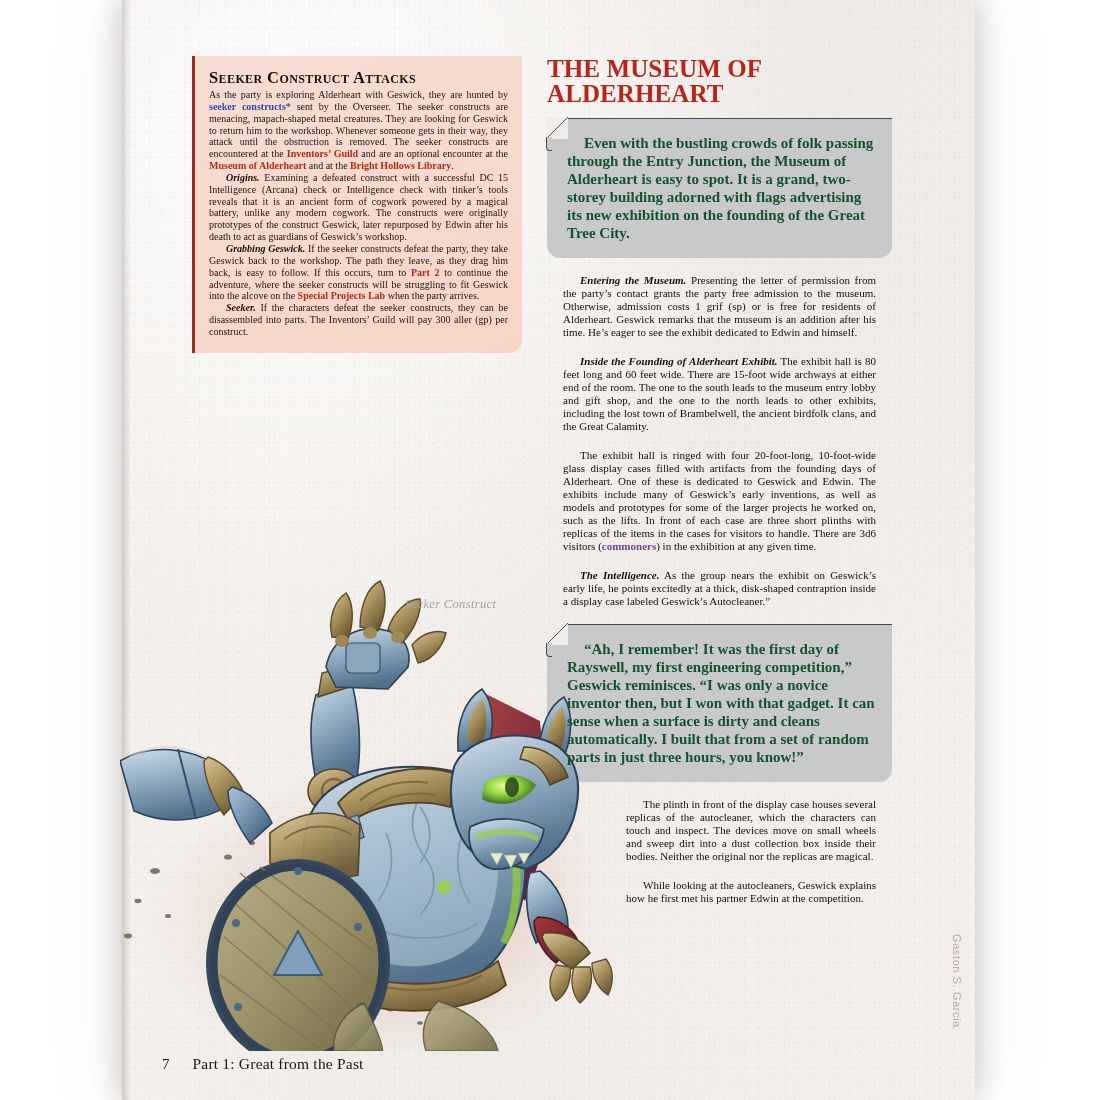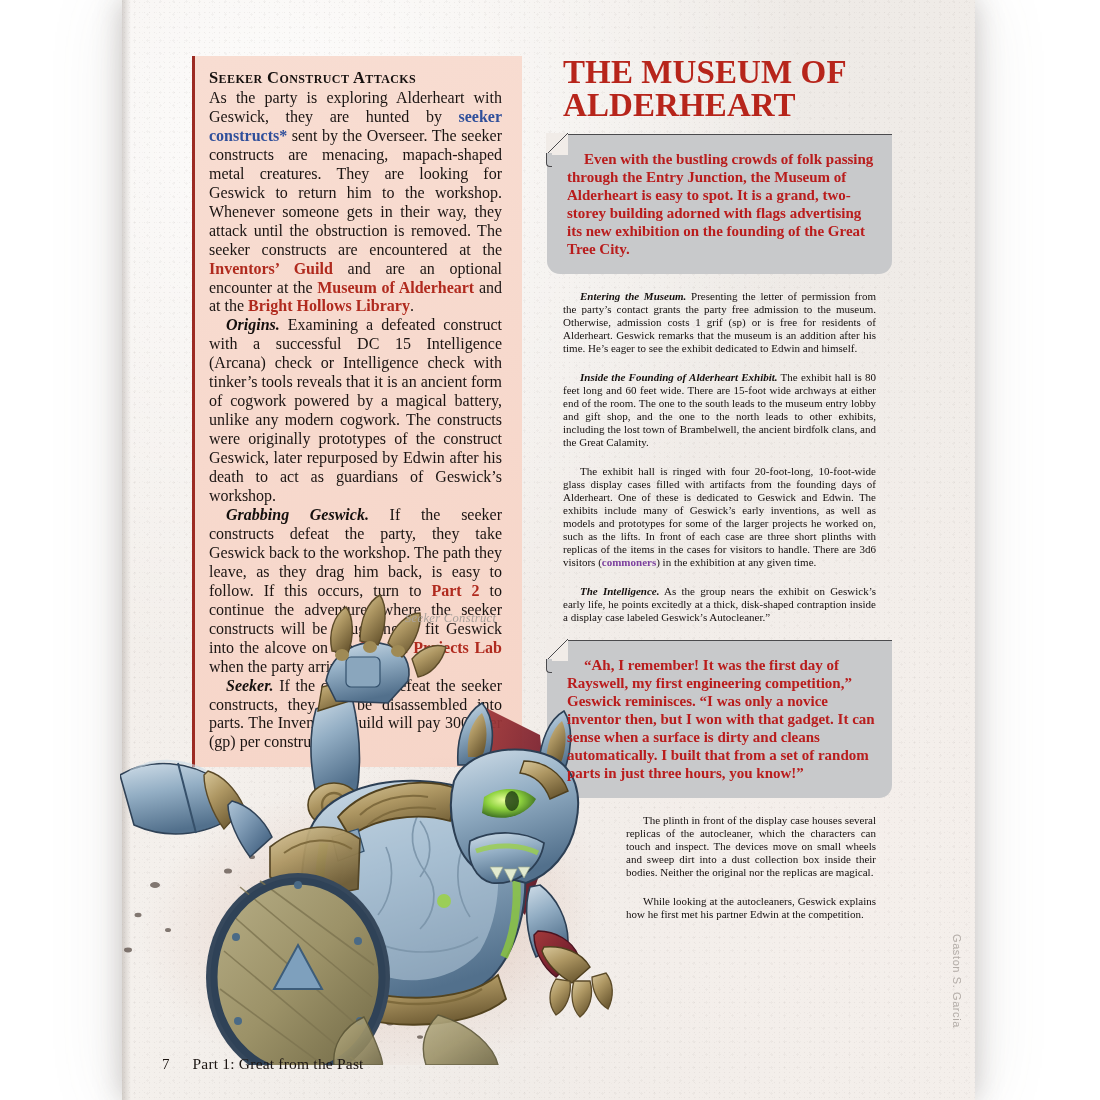--- a/index.html
+++ b/index.html
@@ -38,51 +38,51 @@
   
   .col-left{position:absolute;left:70px;top:56px;width:330px;}
   .col-right{position:absolute;left:425px;top:56px;width:345px;}
 
   
   .sidebar{
     position:relative;
     background:linear-gradient(160deg,#f8ddd2 0%,#f7d9cd 48%,#f6d5c8 100%);
     border-left:3px solid #9c2b23;
     border-radius:0 0 13px 0;
-    padding:12px 20px 15px 14px;
+    padding:12px 14px 15px 14px;
     box-sizing:border-box;
   }
   .sidebar-title{
     font-variant:small-caps;
     font-size:16.5px;
     letter-spacing:.4px;
     color:#15100e;
     margin:0 0 1px 0;
     font-weight:600;
   }
   .sidebar p{
     margin:0;
-    font-size:16px;
+    font-size:10px;
     line-height:1.185;
     color:#1a1412;
     text-align:justify;
     text-align-last:left;
     hyphens:manual;
   }
   .sidebar p.ind{text-indent:17px;}
   .kw{color:#b02a1e;font-weight:700;}
   .kw-blue{color:#2f4f9b;font-weight:700;}
   .kw-purple{color:#7b3f9d;font-weight:700;}
   .run-in{font-style:italic;font-weight:700;color:#15100e;}
 
   
   h1.section{
-    font-size:33px;
+    font-size:25px;
     color:#b7251b;
-    margin:0 0 12px 16px;
+    margin:0 0 12px 0;
     letter-spacing:.1px;
     font-weight:700;
     line-height:1;
   }
   .body p{
     margin:16px;
     font-size:11px;
     line-height:1.183;
     color:#140f0e;
     text-align:justify;
@@ -105,28 +105,28 @@
     background:
       linear-gradient(135deg, rgba(0,0,0,0) 0 49.5%, #4a4a4d 49.5% 51.5%, rgba(0,0,0,0) 51.5% 100%),
       #f1ece8;
   }
   .callout::after{ 
     content:"";position:absolute;left:-1px;top:18px;width:5px;height:13px;
     border-left:1.6px solid #4a4a4d;border-bottom:1.6px solid #4a4a4d;
     border-radius:0 0 0 4px;background:#c8c9cb;
   }
   .callout p{
-    margin:0;font-size:15px;line-height:1.2;color:#b91c1c;
+    margin:0;font-size:15px;line-height:1.2;color:#14532d;
     font-weight:700;text-indent:17px;text-align:left;
     position:relative;z-index:2;
   }
 
   
   .art-wrap{
-    position:absolute;left:-2px;top:585px;width:520px;height:480px;
+    position:absolute;left:-2px;top:571px;width:520px;height:480px;
     pointer-events:none;
   }
   .art-caption{
     position:absolute;left:285px;top:26px;
     font-style:italic;font-size:12.6px;color:#a9a29d;
     letter-spacing:.3px;
   }
 
   
   .footer{

